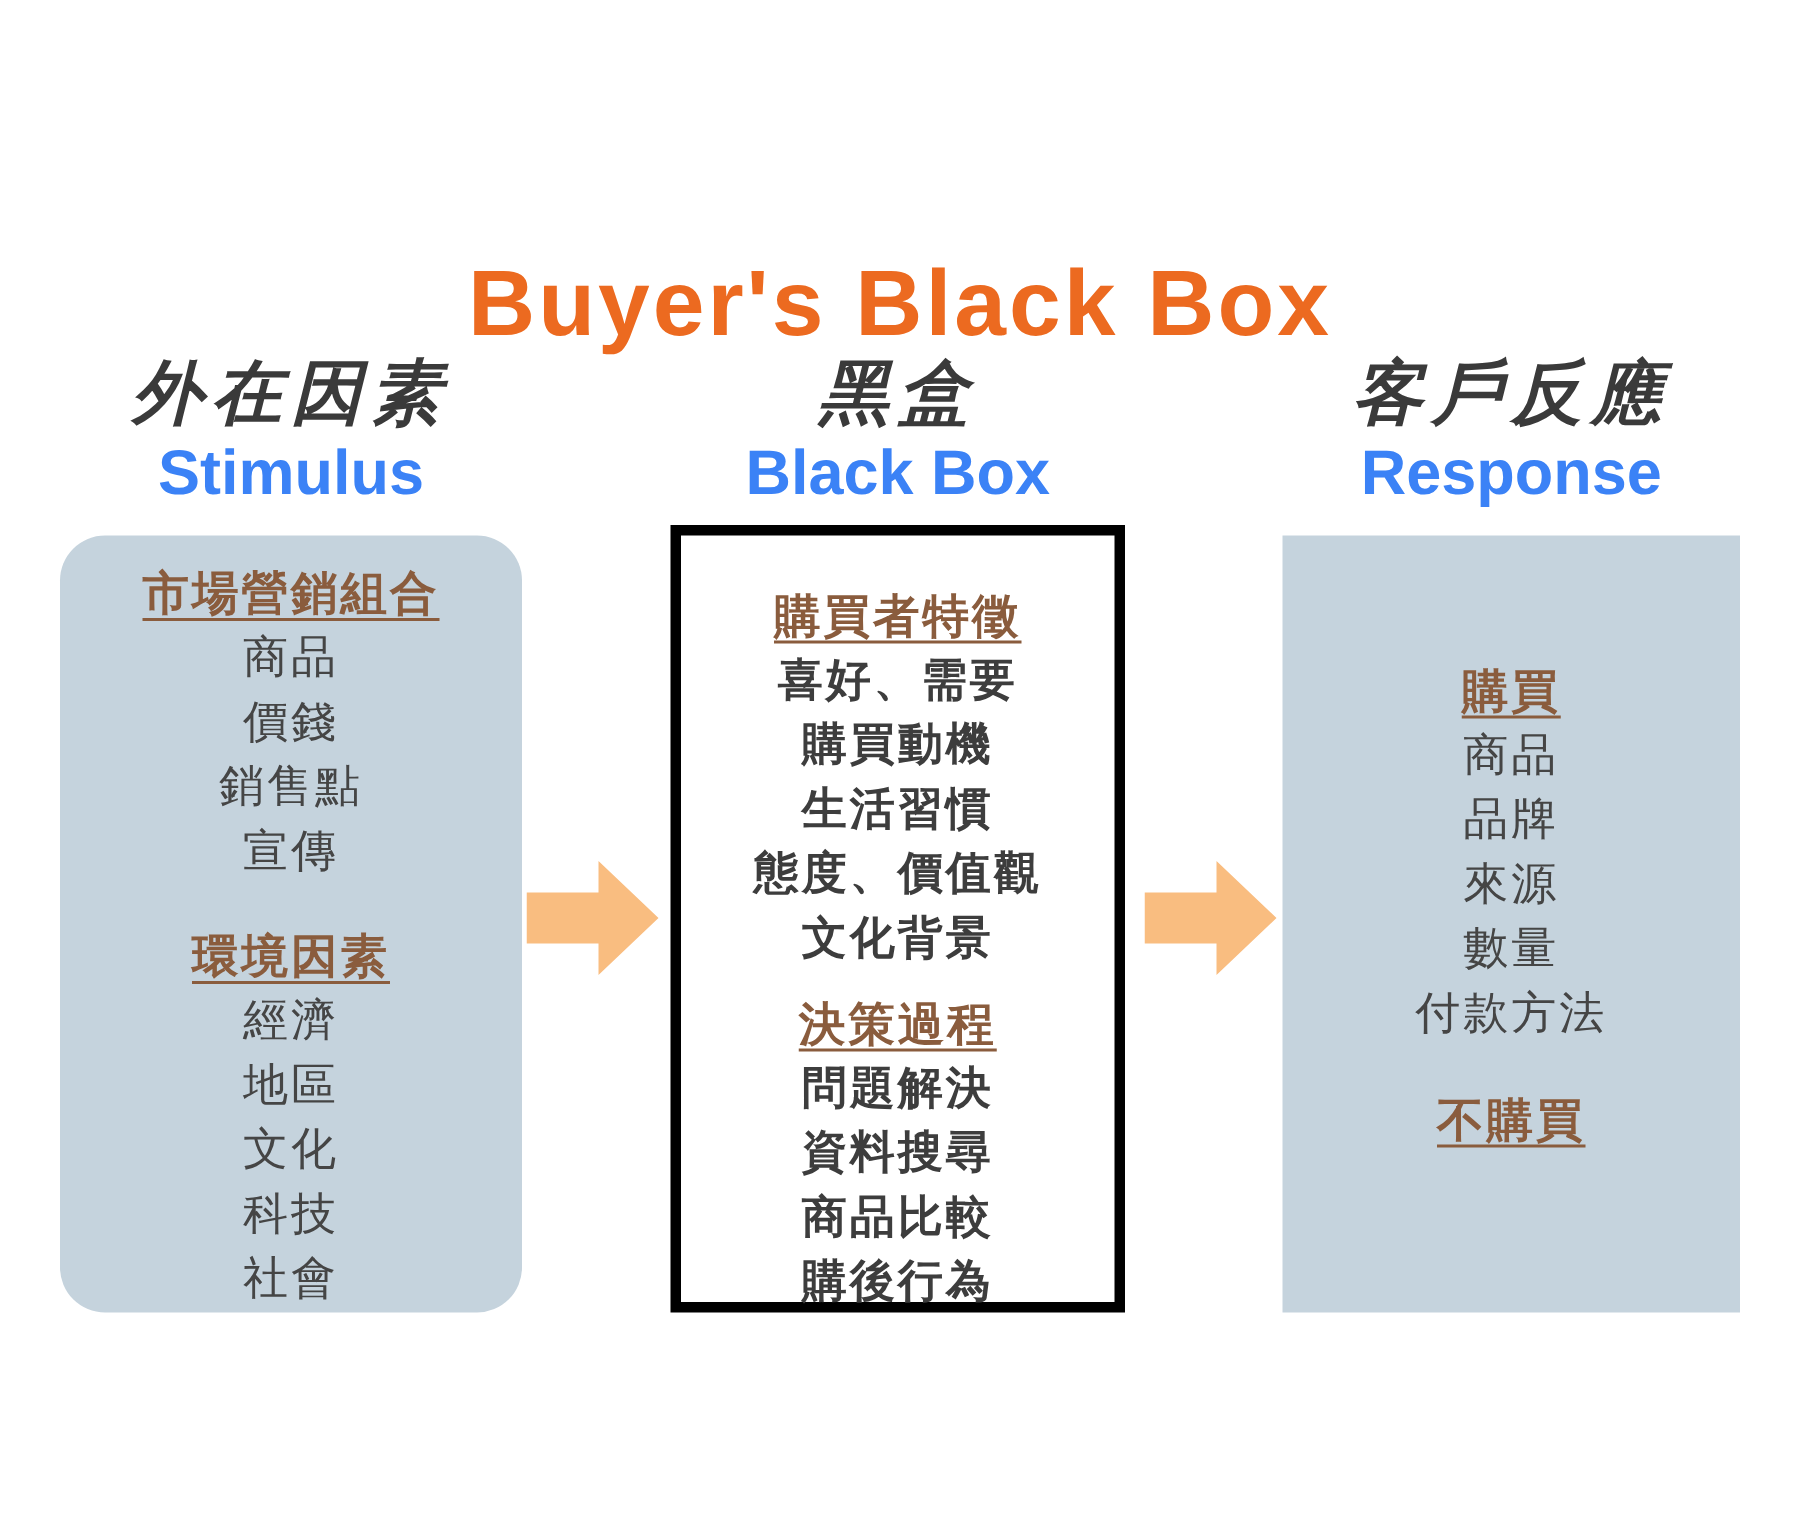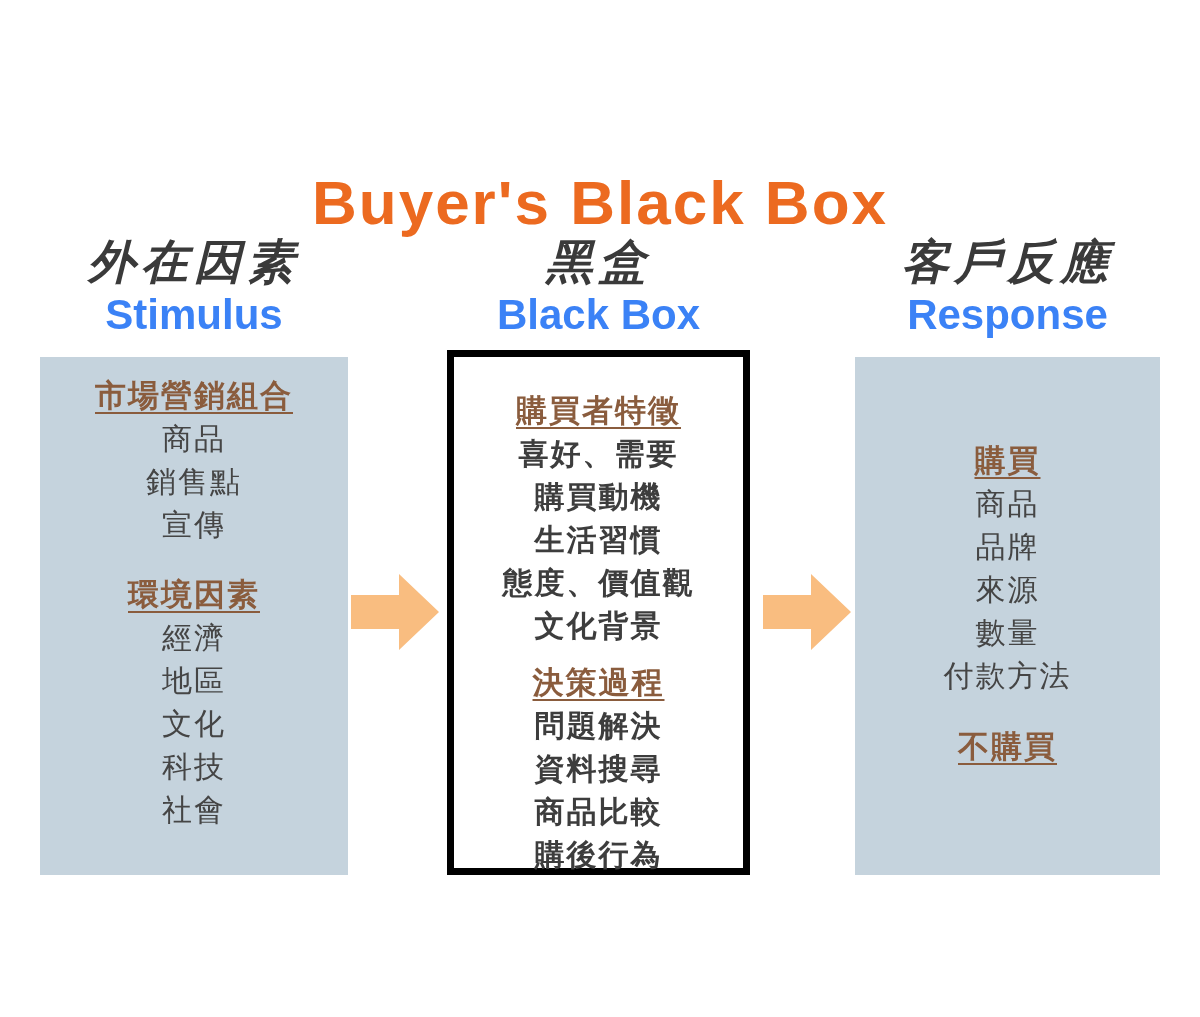--- a/index.html
+++ b/index.html
@@ -26,21 +26,21 @@
   }
   .col-header { position: absolute; text-align: center; color: #3a3a3a; }
   .col-header .cn { font-size: 47px; font-weight: bold; letter-spacing: 6px; line-height: 1.1; font-style: italic; }
   .col-header .en { font-size: 42px; font-weight: bold; margin-top: 3px; color: #3b82f6; }
   #hdr-0 { left: 40px;  top: 236px; width: 308px; }
   #hdr-1 { left: 447px; top: 236px; width: 303px; }
   #hdr-2 { left: 855px; top: 236px; width: 305px; }
 
   .box { position: absolute; text-align: center; }
   .gray { background: #C5D3DD; }
-  #box-0 { left: 40px;  top: 357px; width: 308px; height: 518px; padding-top: 17px; }
+  #box-0 { left: 40px;  top: 357px; width: 308px; height: 518px; padding-top: 17px; border-radius: 30px; }
   #box-1 { left: 447px; top: 350px; width: 303px; height: 525px; background: #ffffff; border: 7px solid #000000; padding-top: 32px; }
   #box-2 { left: 855px; top: 357px; width: 305px; height: 518px; padding-top: 82px; }
 
   .sec-header {
     font-size: 31px;
     font-weight: bold;
     color: #8A5C3D;
     text-decoration: underline;
     text-underline-offset: 6px;
     text-decoration-thickness: 2px;
@@ -80,20 +80,21 @@
   </div>
   <div class="col-header" id="hdr-2">
     <div class="cn">客戶反應</div>
     <div class="en">Response</div>
   </div>
 
   <div class="box gray" id="box-0">
     <div class="section">
       <div class="sec-header">市場營銷組合</div>
       <div class="item">商品</div>
+      <div class="item">價錢</div>
       <div class="item">銷售點</div>
       <div class="item">宣傳</div>
     </div>
     <div class="section">
       <div class="sec-header">環境因素</div>
       <div class="item">經濟</div>
       <div class="item">地區</div>
       <div class="item">文化</div>
       <div class="item">科技</div>
       <div class="item">社會</div>

